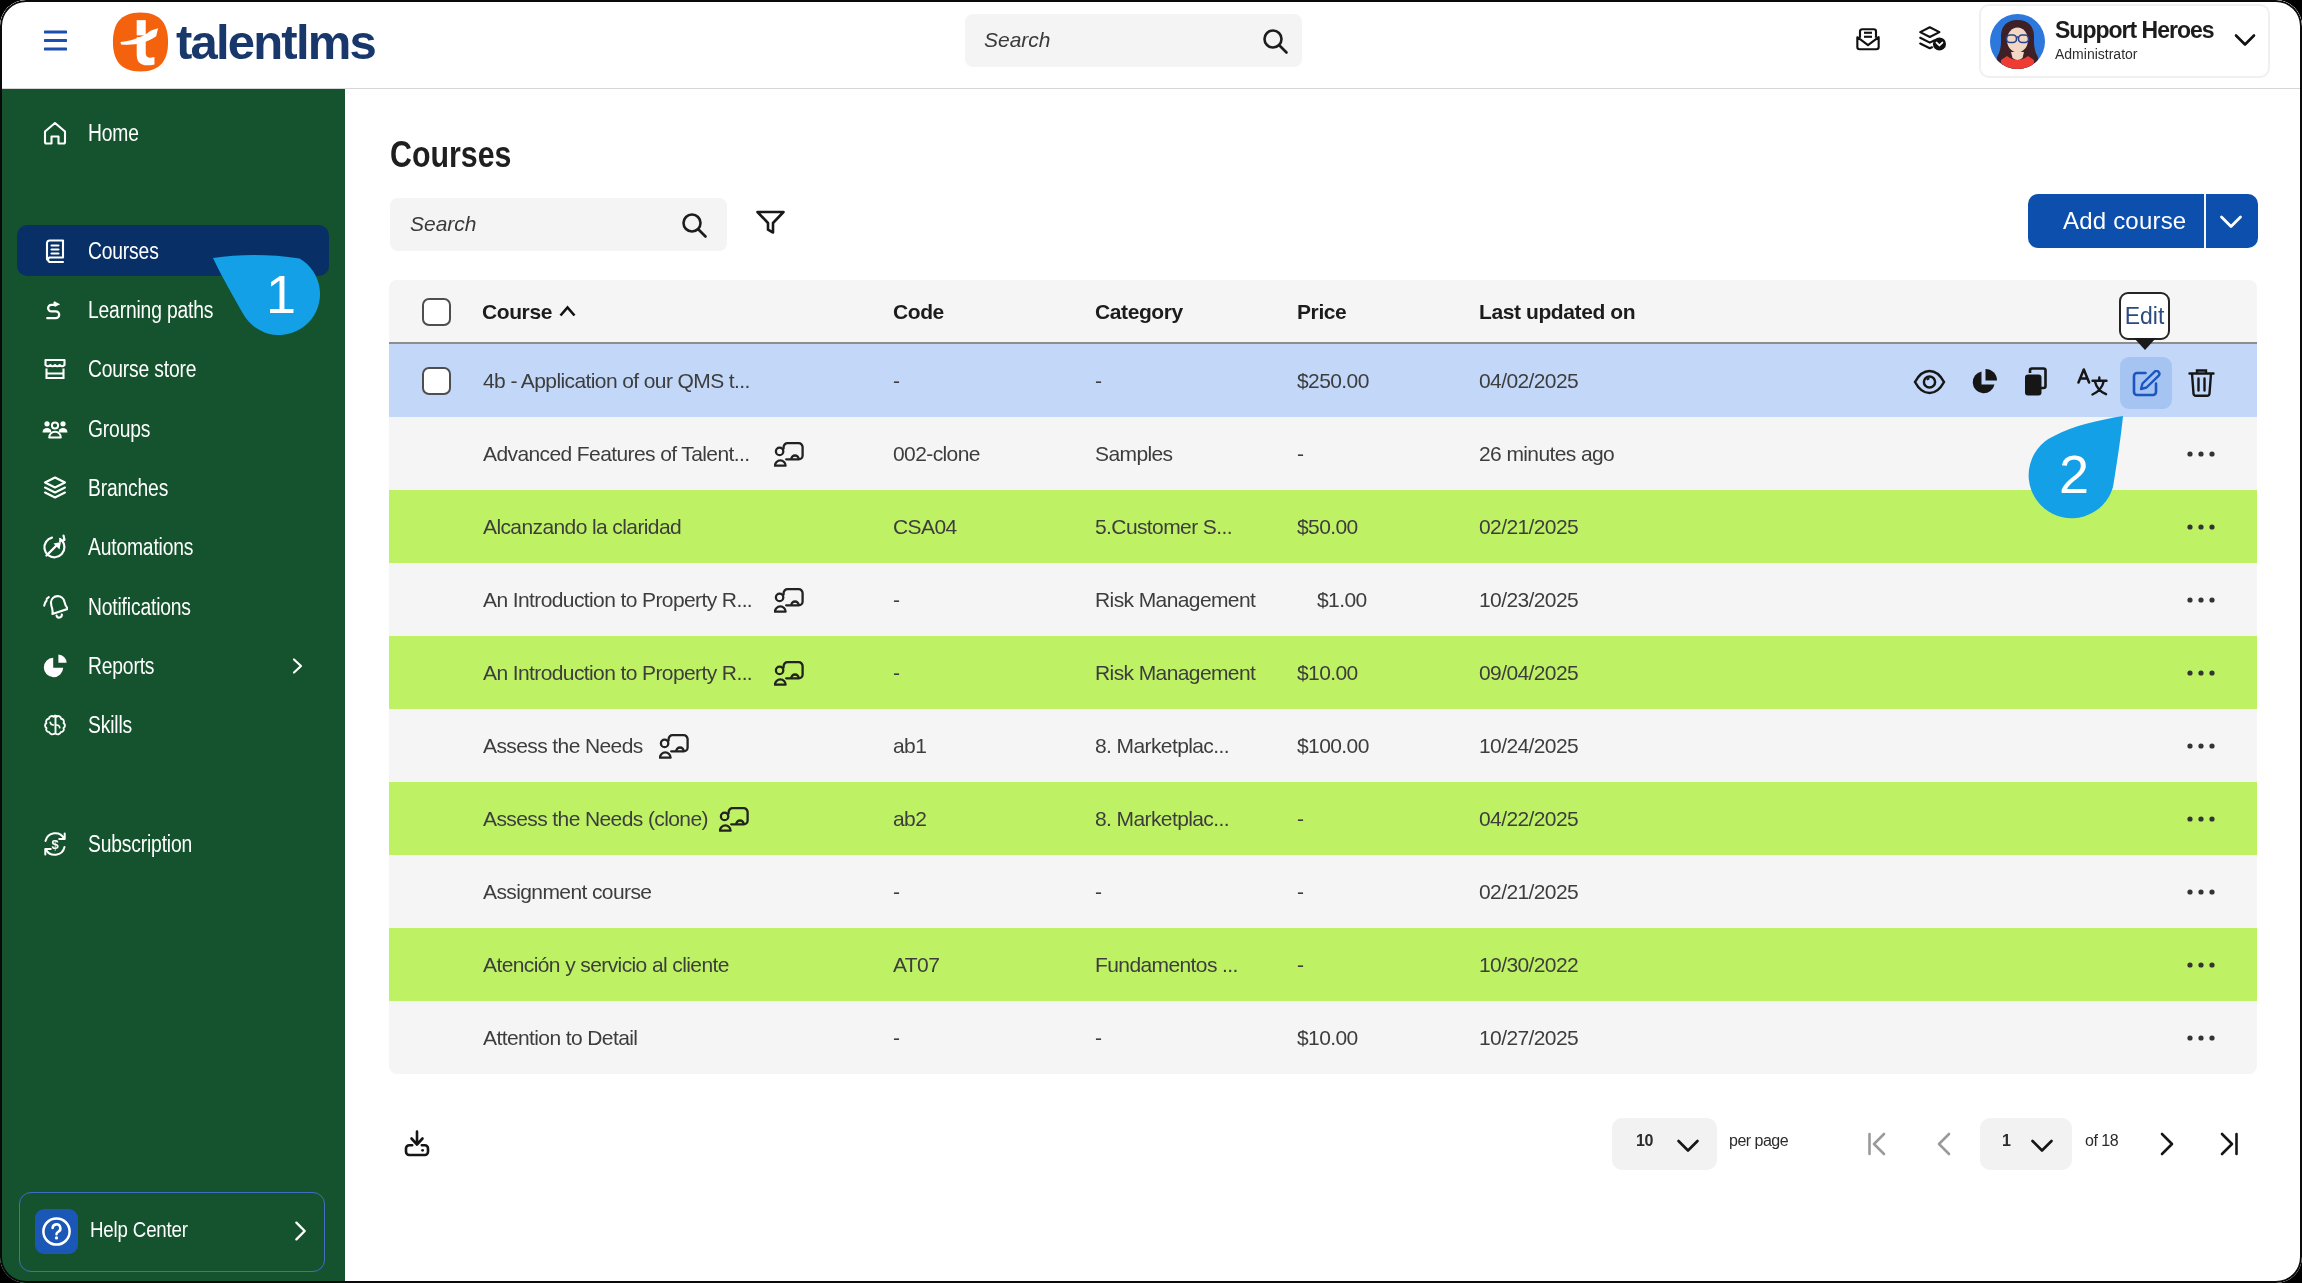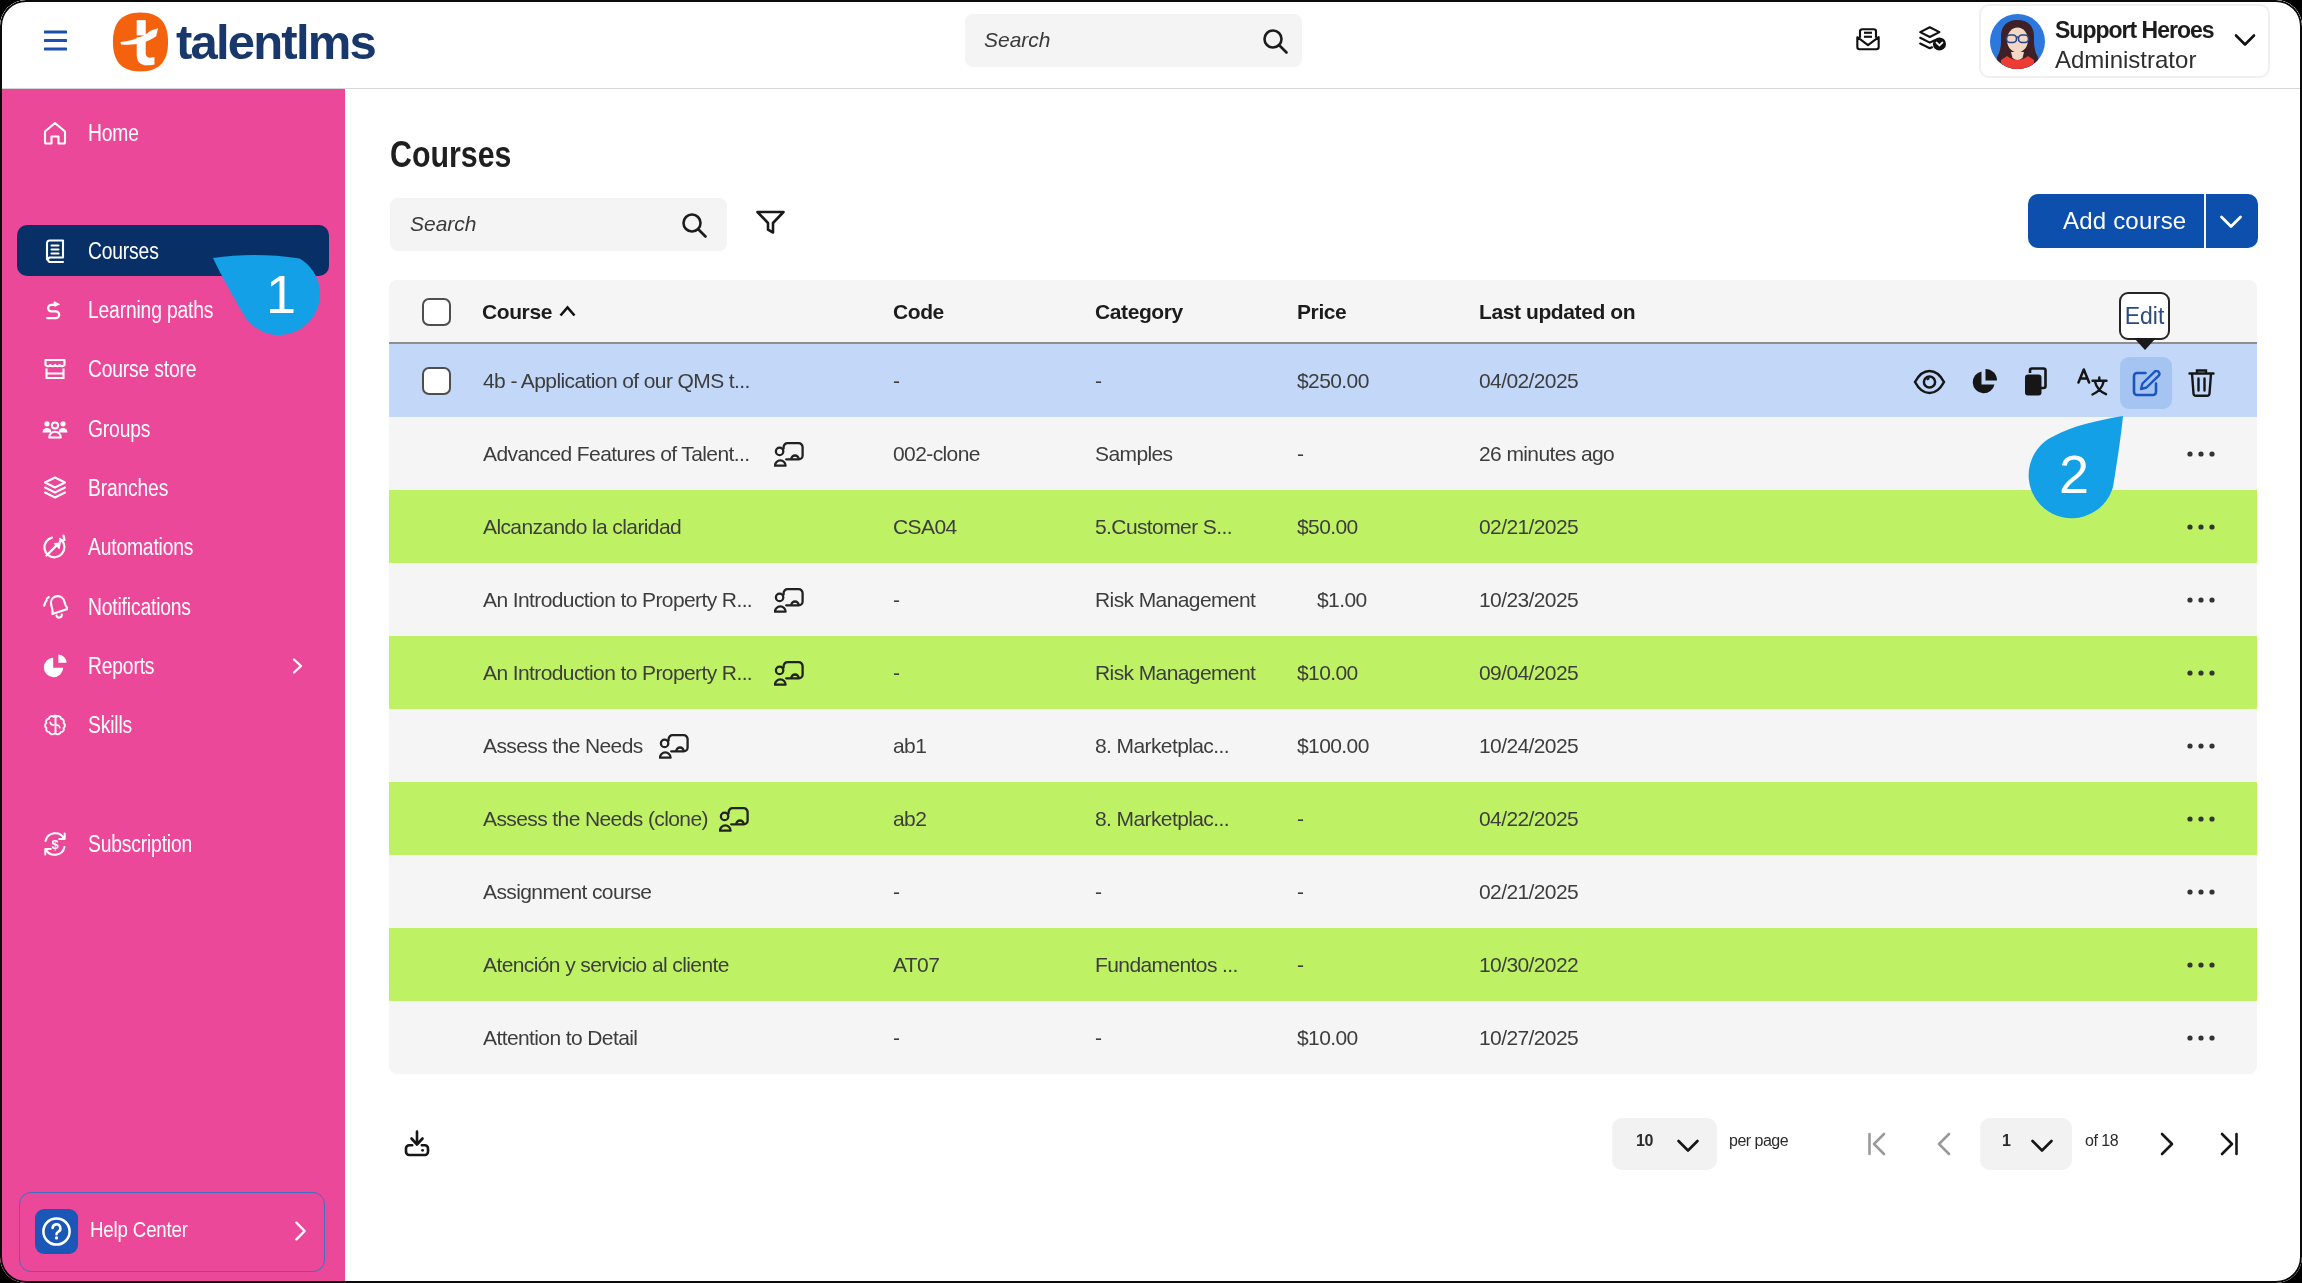--- a/index.html
+++ b/index.html
@@ -9,24 +9,24 @@
           background:#fff; border-radius:26px; overflow:hidden; }
   .abs { position:absolute; }
 
   
   .topbar { position:absolute; left:0; top:0; width:2302px; height:89px; background:#fff; border-bottom:1px solid #d6d6d6; z-index:5; }
   .wordmark { position:absolute; left:176px; top:14px; font-size:49px; font-weight:bold; color:#18376b; letter-spacing:-1.8px; }
   .searchpill { position:absolute; left:965px; top:14px; width:337px; height:53px; background:#f4f4f4; border-radius:8px; }
   .searchpill .ph { position:absolute; left:19px; top:14px; font-style:italic; font-size:21px; color:#3a3a3a; }
   .profilebox { position:absolute; left:1979px; top:4px; width:291px; height:74px; border:2px solid #f0f0f0; border-radius:10px; }
   .pname { position:absolute; left:2055px; top:17px; font-size:23px; letter-spacing:-1px; font-weight:bold; color:#1c1c1c; }
-  .prole { position:absolute; left:2055px; top:46px; font-size:24px; color:#2e2e2e; }
+  .prole { position:absolute; left:2055px; top:46px; font-size:14px; color:#2e2e2e; }
 
   
-  .sidebar { position:absolute; left:0; top:89px; width:345px; height:1194px; background:#ec4899; z-index:4; }
+  .sidebar { position:absolute; left:0; top:89px; width:345px; height:1194px; background:#14532d; z-index:4; }
   .navitem { position:absolute; left:0; width:345px; height:58px; color:#fff; }
   .navitem .txt { position:absolute; left:88px; top:50%; transform:translateY(-50%) scaleX(0.82); transform-origin:left center; font-size:23.5px; color:#fff; letter-spacing:-0.2px; }
   .navitem .ic { position:absolute; left:42px; top:50%; transform:translateY(-50%); width:26px; height:26px; }
   .navitem .chev { position:absolute; left:288px; top:50%; transform:translateY(-50%); width:18px; height:18px; }
   .navsel { position:absolute; left:17px; top:225px; width:312px; height:51px; background:#083066; border-radius:10px; }
   .helpbox { position:absolute; left:19px; top:1103px; width:306px; height:80px; border:1.5px solid #3f6fc2; border-radius:12px; }
   .helpic { position:absolute; left:15px; top:16px; width:43px; height:45px; background:#1a57b6; border-radius:9px; }
 
   
   .h1 { position:absolute; left:390px; top:134px; font-size:37px; font-weight:bold; color:#1f1f1f; transform:scaleX(0.82); transform-origin:left; }

